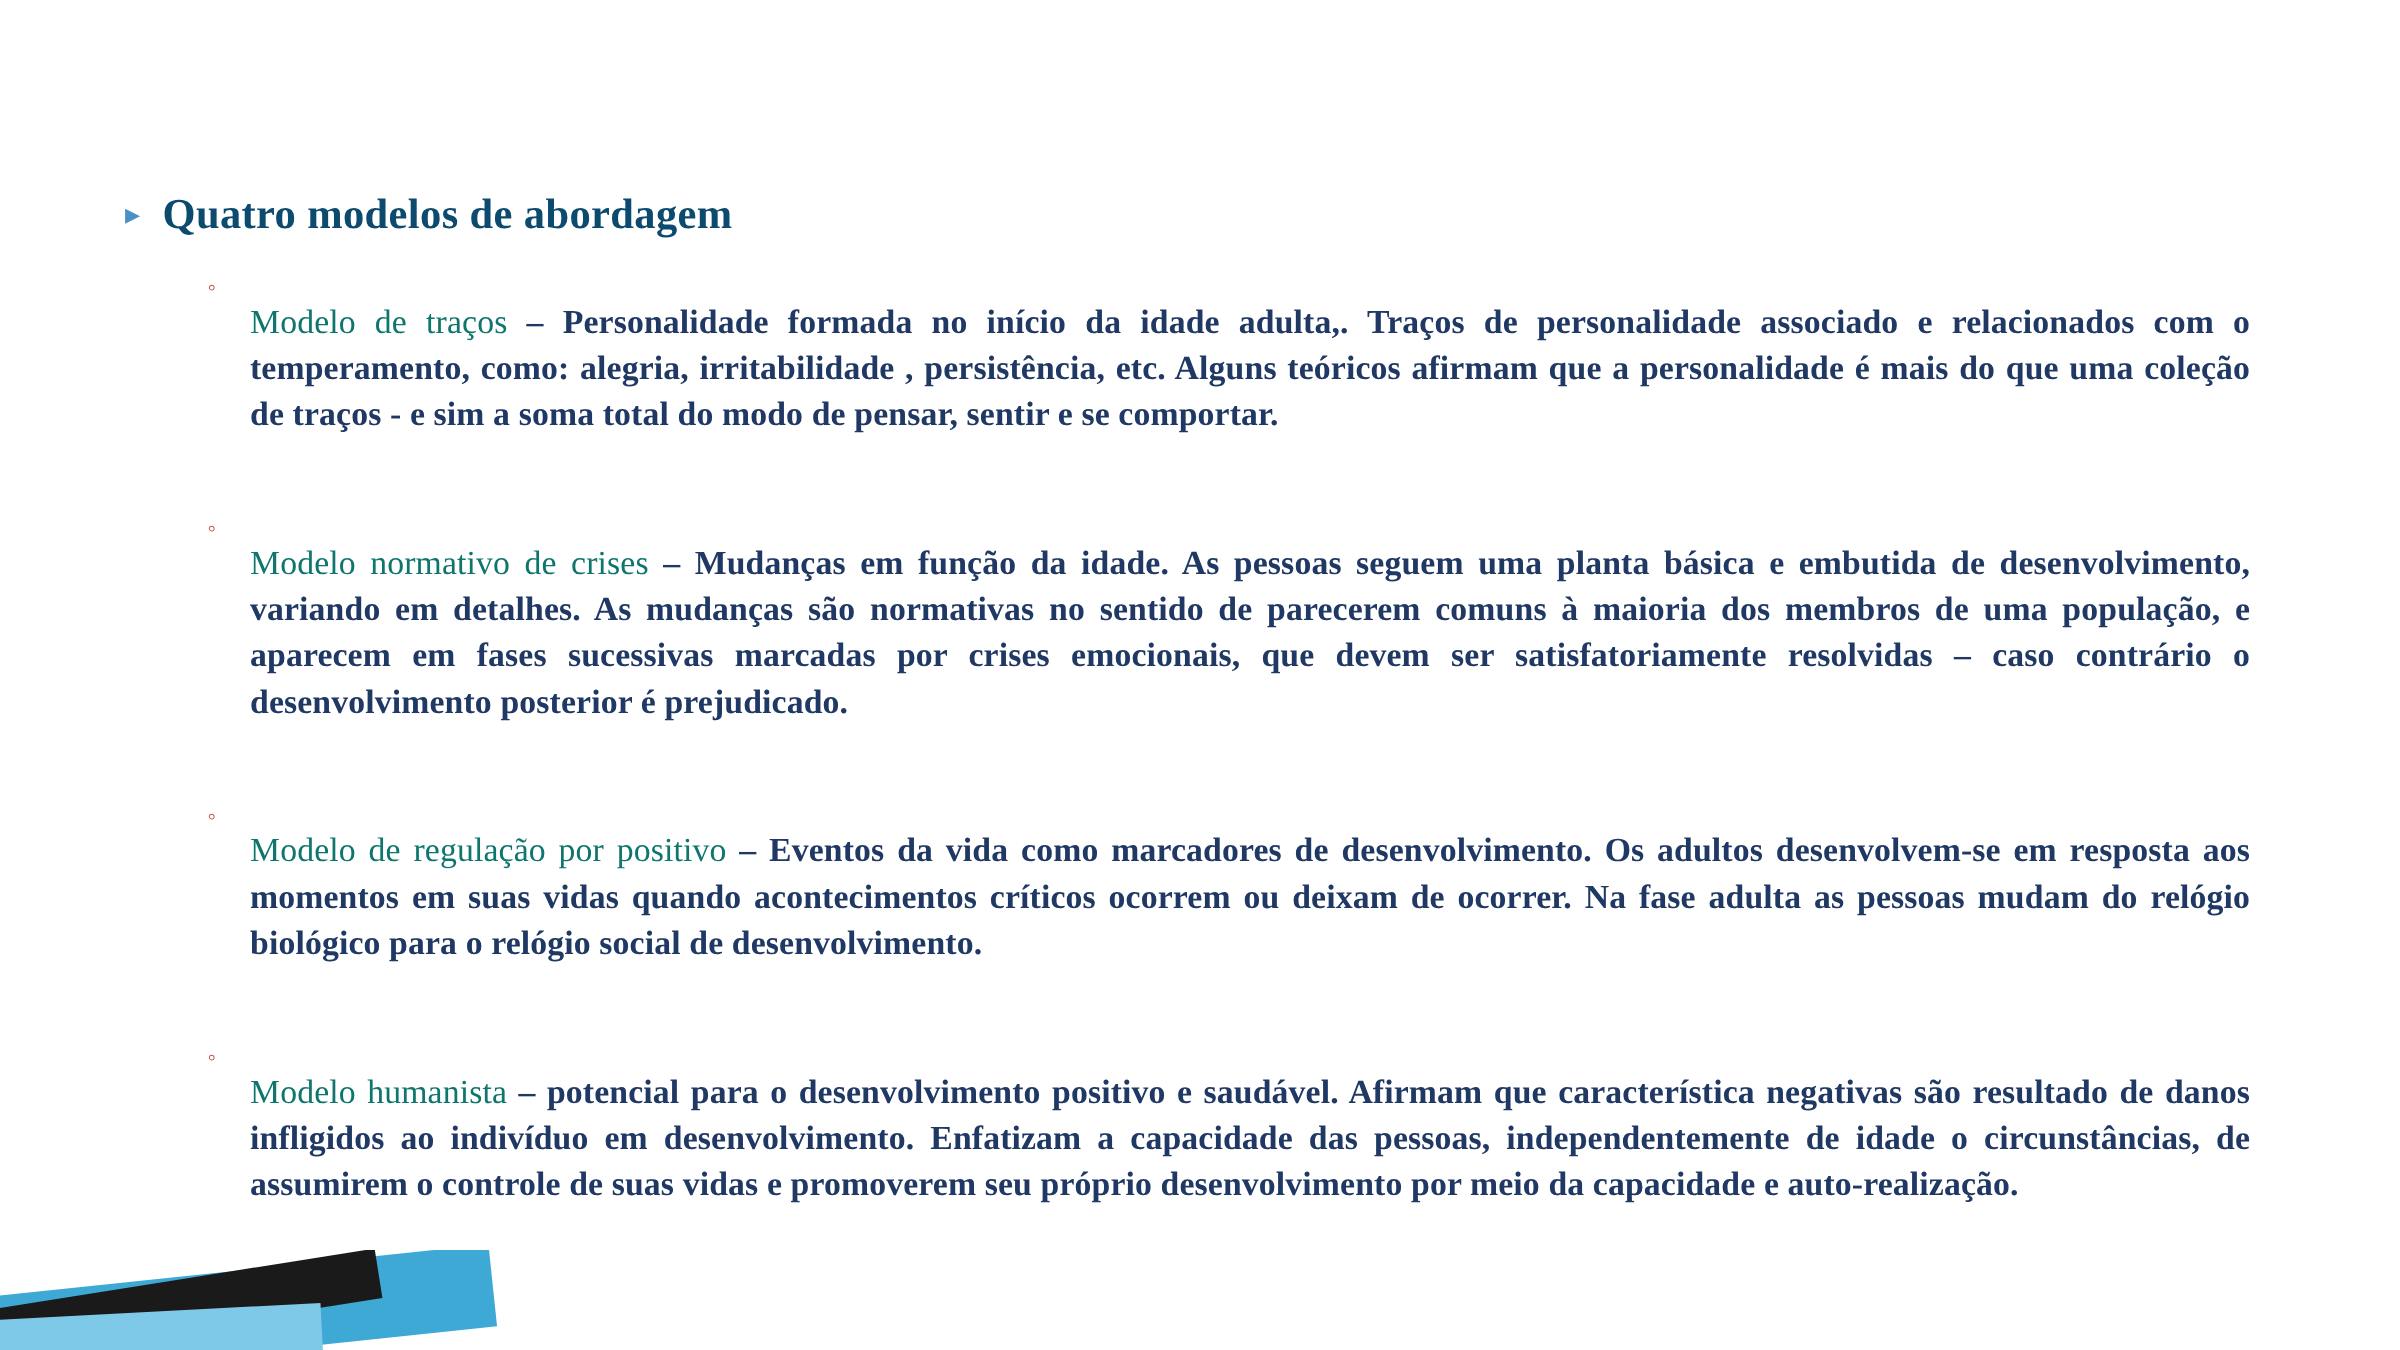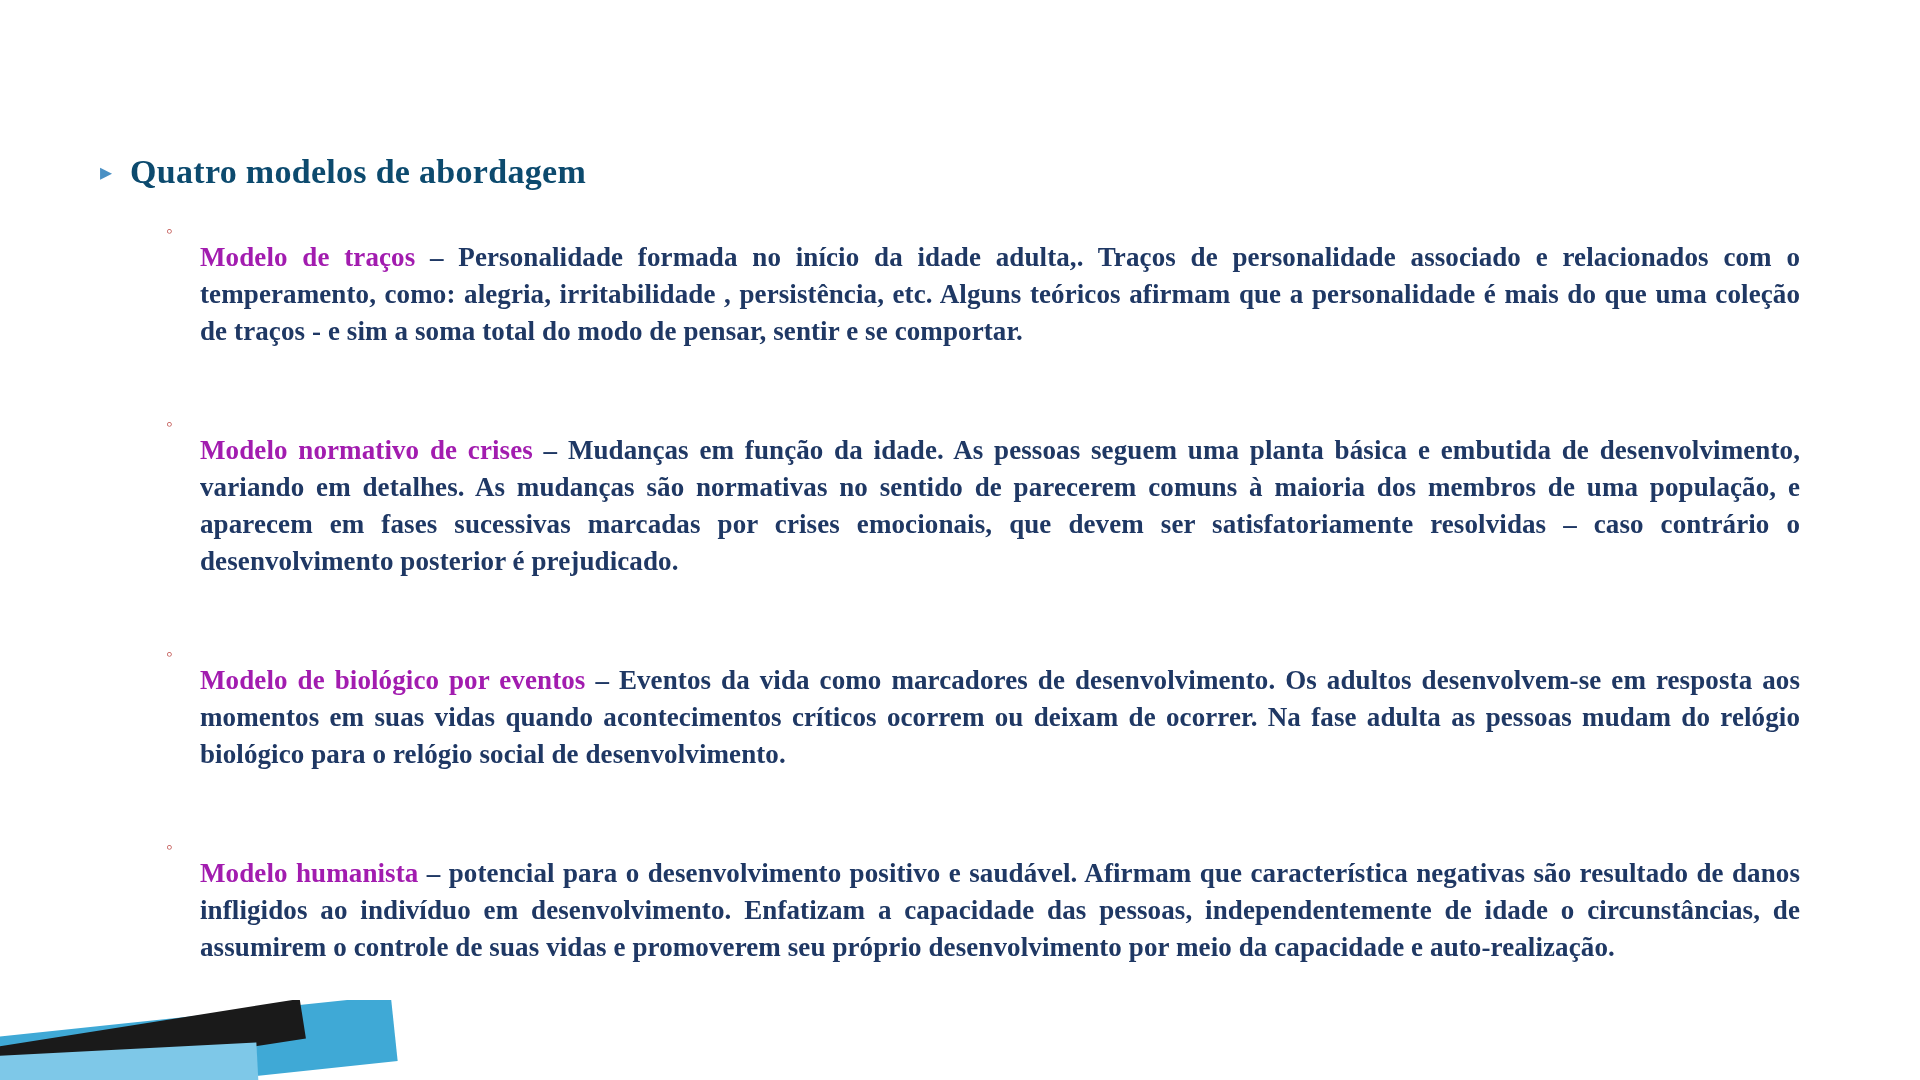--- a/index.html
+++ b/index.html
@@ -67,22 +67,22 @@
   .lvl2 .para {
     font-size: 27px;
     font-weight: bold;
     color: #1F3864;
     line-height: 37px;
     text-align: justify;
     width: 1600px;
     letter-spacing: 0.1px;
   }
   .hl {
-    color: #a21caf;
-    font-weight: bold;
+    color: #0f766e;
+    font-weight: normal;
   }
   
   .corner {
     position: absolute;
     left: 0;
     bottom: 0;
     width: 430px;
     height: 80px;
     overflow: hidden;
     pointer-events: none;
@@ -140,21 +140,21 @@
     <div class="lvl2">
       <span class="marker">◦</span>
       <p class="para">
         <span class="hl">Modelo normativo de crises</span><span> – Mudanças em função da idade. As pessoas seguem uma planta básica e embutida de desenvolvimento, variando em detalhes.  As mudanças são normativas no sentido de parecerem comuns à maioria dos membros de uma população, e aparecem em fases sucessivas marcadas por crises emocionais, que devem ser satisfatoriamente resolvidas – caso contrário o desenvolvimento posterior é prejudicado.</span>
       </p>
     </div>
 
     <div class="lvl2">
       <span class="marker">◦</span>
       <p class="para">
-        <span class="hl">Modelo de biológico por eventos</span><span> – Eventos da vida como marcadores de desenvolvimento. Os adultos desenvolvem-se em resposta aos momentos em suas vidas quando acontecimentos críticos ocorrem ou deixam de ocorrer. Na fase adulta as pessoas mudam do relógio biológico para o relógio social de desenvolvimento.</span>
+        <span class="hl">Modelo de regulação por positivo</span><span> – Eventos da vida como marcadores de desenvolvimento. Os adultos desenvolvem-se em resposta aos momentos em suas vidas quando acontecimentos críticos ocorrem ou deixam de ocorrer. Na fase adulta as pessoas mudam do relógio biológico para o relógio social de desenvolvimento.</span>
       </p>
     </div>
 
     <div class="lvl2">
       <span class="marker">◦</span>
       <p class="para">
         <span class="hl">Modelo humanista</span><span> – potencial para o desenvolvimento positivo e saudável. Afirmam que característica negativas são resultado de danos infligidos ao indivíduo em desenvolvimento.  Enfatizam a capacidade  das pessoas, independentemente de idade o circunstâncias, de assumirem o controle de suas vidas e promoverem seu próprio desenvolvimento por meio da capacidade e auto-realização.</span>
       </p>
     </div>
 

